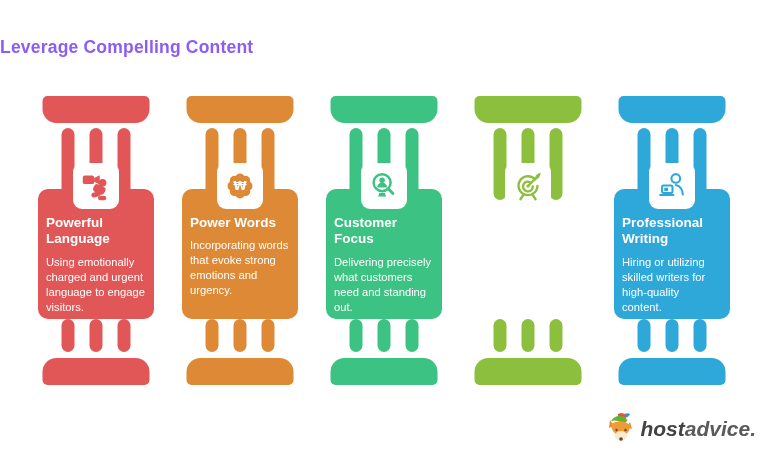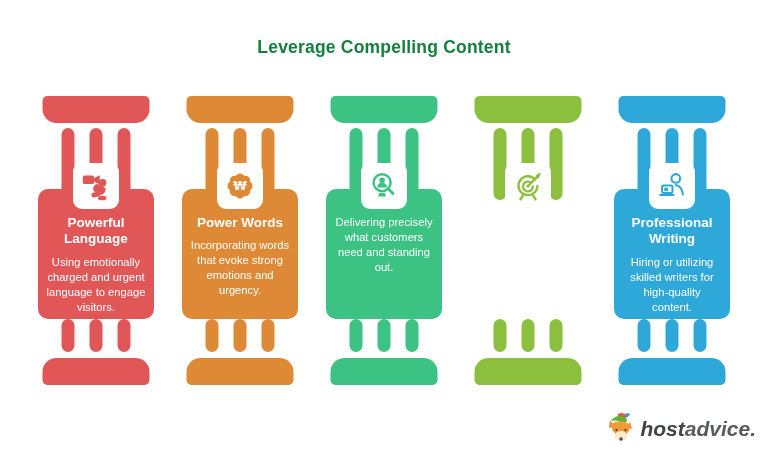--- a/index.html
+++ b/index.html
@@ -1,39 +1,39 @@
 <!DOCTYPE html>
 <html><head>
 <meta charset="utf-8">
 <style>
   html,body { margin:0; padding:0; background:#e9e9e9; }
   .page {
     position:relative; width:768px; height:458px; background:#ffffff;
     overflow:hidden; font-family:"Liberation Sans", sans-serif;
   }
   .page-title {
-    margin:0; padding-top:37px; text-align:center;
-    font-size:17.5px; font-weight:bold; color:#15803d; letter-spacing:0.2px;
+    margin:0; padding-top:37px; text-align:left;
+    font-size:17.5px; font-weight:bold; color:#8b5cf6; letter-spacing:0.2px;
   }
   .columns-row { display:flex; justify-content:center; margin-top:38px; }
   .column { position:relative; width:144px; height:293px; }
   .cap {
     position:absolute; left:50%; transform:translateX(-50%);
     width:107px; height:27px; background:var(--c);
   }
   .cap-top { top:0; border-radius:5px 5px 14px 14px; }
   .cap-bottom { top:262px; border-radius:14px 14px 5px 5px; }
   .bars { position:absolute; left:50%; transform:translateX(-50%); display:flex; gap:15px; z-index:0; }
   .bars i { display:block; width:13px; background:var(--c); border-radius:7px; }
   .bars-top { top:32px; } .bars-top i { height:72px; }
   .bars-bottom { top:223px; } .bars-bottom i { height:33px; }
   .card {
     position:absolute; top:93px; left:50%; transform:translateX(-50%);
     width:116px; height:130px; background:var(--c); border-radius:10px; z-index:2;
-    box-sizing:border-box; padding:26px 8px 0; color:#fff; text-align:center;
+    box-sizing:border-box; padding:26px 8px 0; color:#fff; 
   }
   .card-title { font-weight:bold; font-size:13.5px; line-height:1.22; margin-bottom:7px; }
   .card-desc { font-size:11.2px; line-height:1.33; }
   .icon-box {
     position:absolute; top:67px; left:50%; transform:translateX(-50%);
     width:46px; height:46px; background:#fff; border-radius:9px; z-index:3;
     display:flex; align-items:center; justify-content:center; color:var(--c);
   }
   .icon-box svg { width:34px; height:34px; display:block; }
   .brand {
@@ -119,20 +119,21 @@
     </div>
 
     <div class="column" style="--c: #3CC282;">
       <div class="cap cap-top"></div>
       <div class="bars bars-top">
           <i></i>
           <i></i>
           <i></i>
         </div>
       <div class="card">
+        <div class="card-title">Customer Focus</div>
         <div class="card-desc">Delivering precisely what customers need and standing out.</div>
       </div>
       <div class="icon-box">
         <svg viewBox="0 0 36 36" fill="none" stroke="currentColor">
           <circle cx="16" cy="14.5" r="9" stroke-width="2.6"></circle>
           <circle cx="16" cy="11.8" r="2.9" fill="currentColor" stroke="none"></circle>
           <path d="M10.8 19.5 a5.2 5.2 0 0 1 10.4 0 z" fill="currentColor" stroke="none"></path>
           <line x1="22.8" y1="21.3" x2="27.5" y2="26" stroke-width="3" stroke-linecap="round"></line>
           <path d="M13 25.5 h6 l1.2 3.6 h-8.4 z" fill="currentColor" stroke="none"></path>
         </svg>

